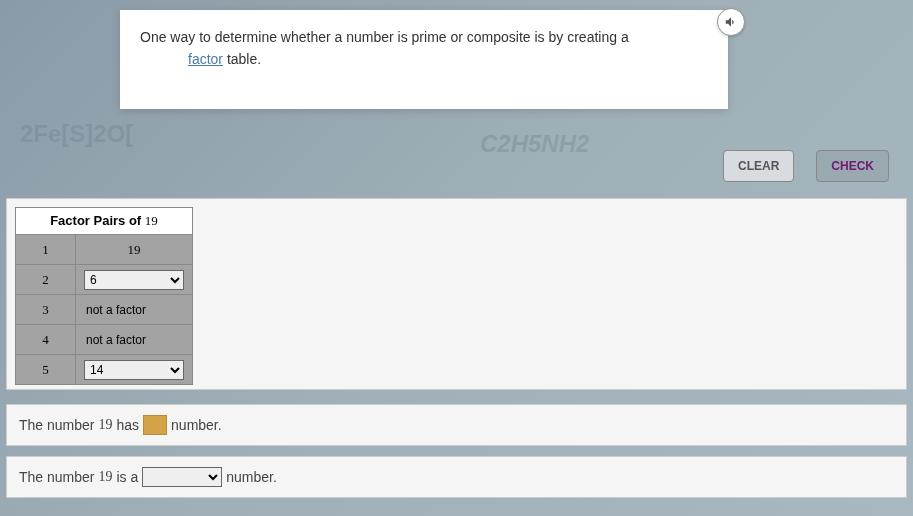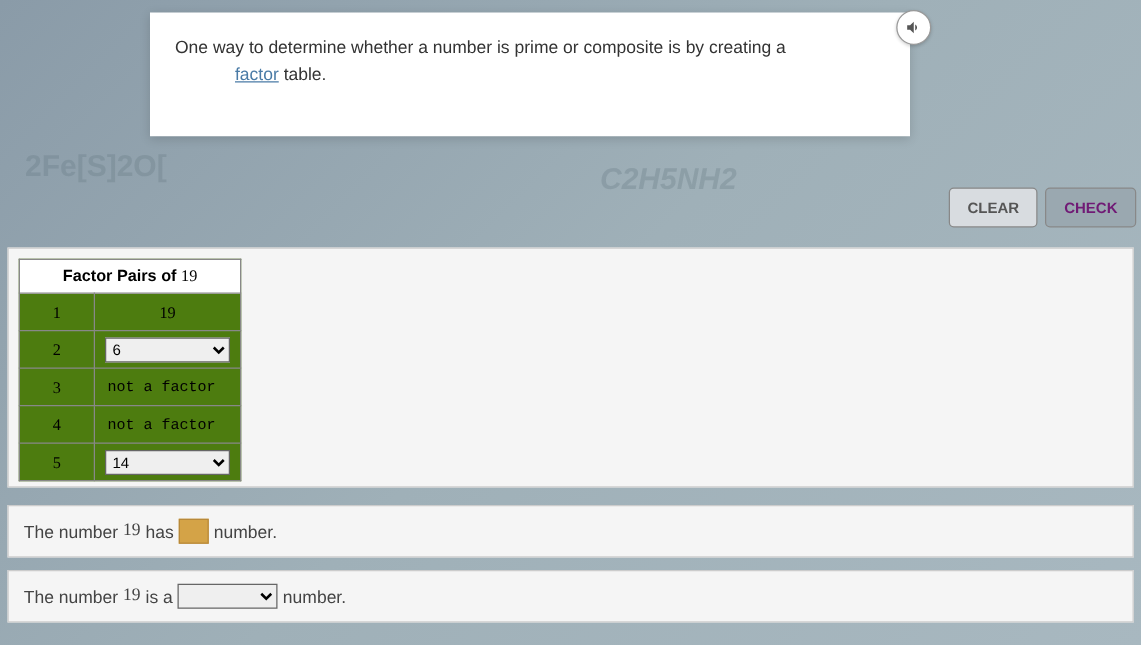--- a/index.html
+++ b/index.html
@@ -51,23 +51,23 @@
       border: 1px solid #999;
       display: flex;
       align-items: center;
       justify-content: center;
       cursor: pointer;
       box-shadow: 0 1px 3px rgba(0,0,0,0.2);
     }
     .action-buttons {
       position: absolute;
       top: 150px;
-      right: 4px;
-      display: flex;
-      gap: 6px;
+      right: 24px;
+      display: flex;
+      gap: 22px;
     }
     .btn {
       padding: 8px 14px;
       font-size: 12px;
       font-weight: bold;
       border: 1px solid #888;
       border-radius: 4px;
       cursor: pointer;
       background: #d8dce0;
       color: #555;
@@ -83,21 +83,21 @@
       background: #f5f5f5;
       border: 1px solid #ccc;
     }
     .table-panel {
       top: 198px;
       height: 192px;
       padding: 8px;
     }
     .factor-table {
       border-collapse: collapse;
-      background: #4d7c0f;
+      background: #a3a3a3;
       padding-left: 26px;
     }
     .factor-table th {
       border: 1px solid #888;
       padding: 5px 10px;
       font-size: 13px;
       font-weight: bold;
       text-align: center;
       background: #fff;
     }
@@ -107,21 +107,21 @@
     }
     .factor-table td {
       border: 1px solid #888;
       padding: 4px 8px;
       font-size: 13px;
       text-align: center;
       font-family: 'Times New Roman', serif;
       height: 30px;
     }
     .factor-table td.text-cell {
-      font-family: Liberation Mono, monospace;
+      font-family: Liberation Sans, sans-serif;
       font-size: 12px;
       text-align: left;
       padding-left: 10px;
       min-width: 110px;
     }
     .factor-table td.left-col {
       width: 60px;
     }
     .factor-table select {
       width: 100px;

